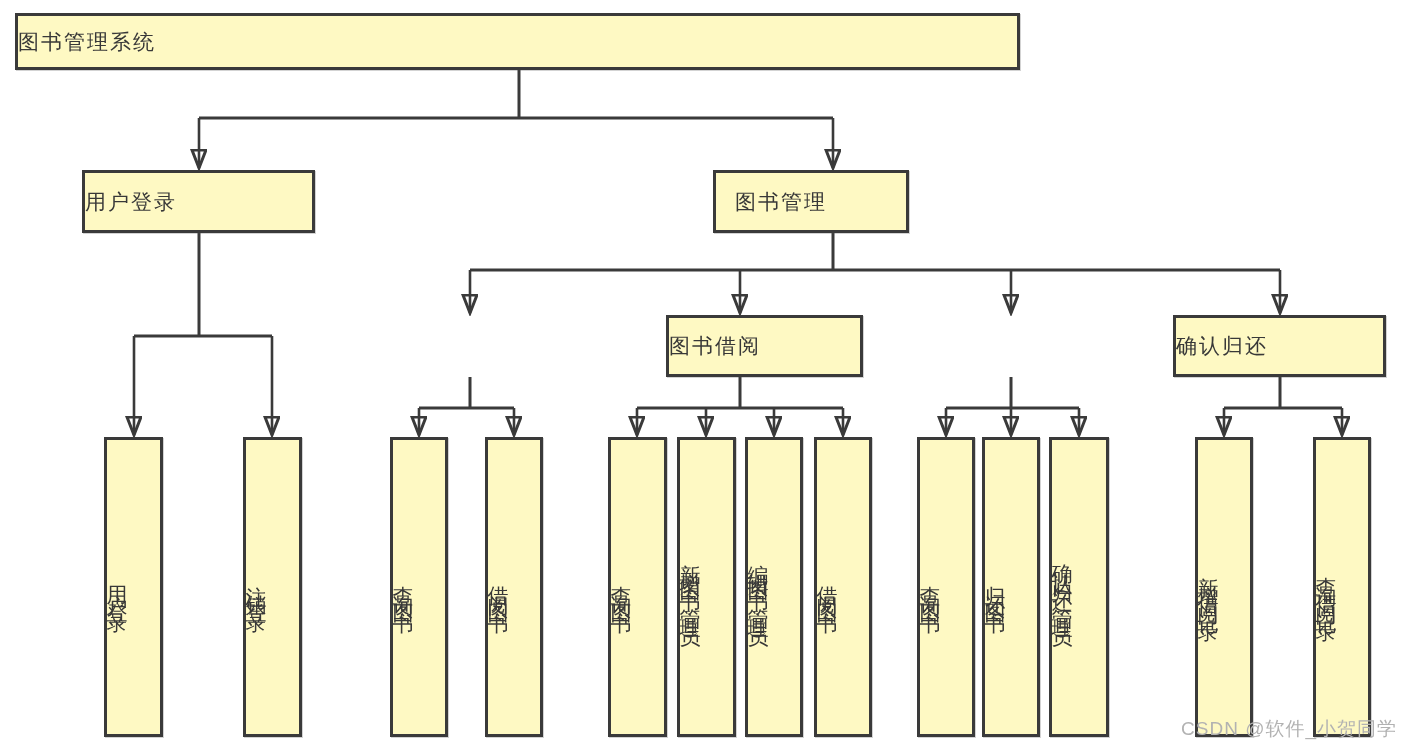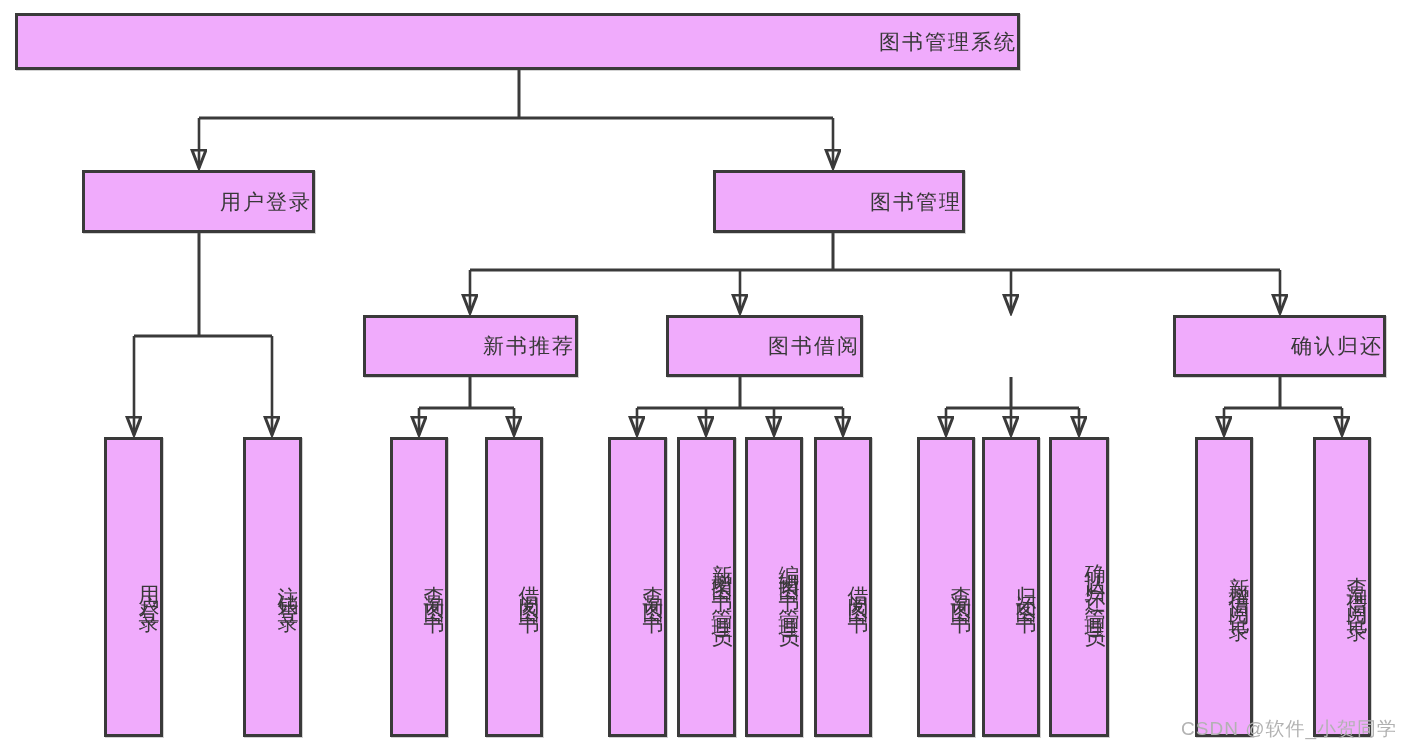--- a/index.html
+++ b/index.html
@@ -22,24 +22,24 @@
     left: 0; top: 0;
     width: 1405px; height: 747px;
     z-index: 0;
   }
   #connectors path { stroke: var(--line); stroke-width: 3; fill: none; }
   #connectors path.arrow { stroke-width: 2.6; }
   .node {
     position: absolute;
     box-sizing: border-box;
     border: 3px solid var(--line);
-    background: #f0abfc;
+    background: #fef9c3;
     display: flex;
     align-items: center;
-    justify-content: flex-end;
+    justify-content: flex-start;
     z-index: 1;
     box-shadow: 1px 1px 0 rgba(80,80,80,0.25);
   }
   .node .htext {
     font-size: 21px;
     color: var(--text);
     letter-spacing: 2px;
     white-space: nowrap;
   }
   .node .vtext {
@@ -108,27 +108,24 @@
     </g>
   </svg>
 
   <div class="node" style="left:15px; top:13px; width:1005px; height:57px;">
     <span class="htext">图书管理系统</span>
   </div>
 
   <div class="node" style="left:82px; top:170px; width:233px; height:63px;">
     <span class="htext">用户登录</span>
   </div>
-  <div class="node" style="left:713px; top:170px; width:252px; height:63px;">
+  <div class="node" style="left:713px; top:170px; width:196px; height:63px;padding-left:19px;">
     <span class="htext">图书管理</span>
   </div>
 
-  <div class="node" style="left:363px; top:315px; width:215px; height:62px;">
-    <span class="htext">新书推荐</span>
-  </div>
   <div class="node" style="left:666px; top:315px; width:197px; height:62px;">
     <span class="htext">图书借阅</span>
   </div>
   <div class="node" style="left:1173px; top:315px; width:213px; height:62px;">
     <span class="htext">确认归还</span>
   </div>
 
   <div class="node" style="left:104px; top:437px; width:59px; height:300px;">
     <span class="vtext">用户登录</span>
   </div>

